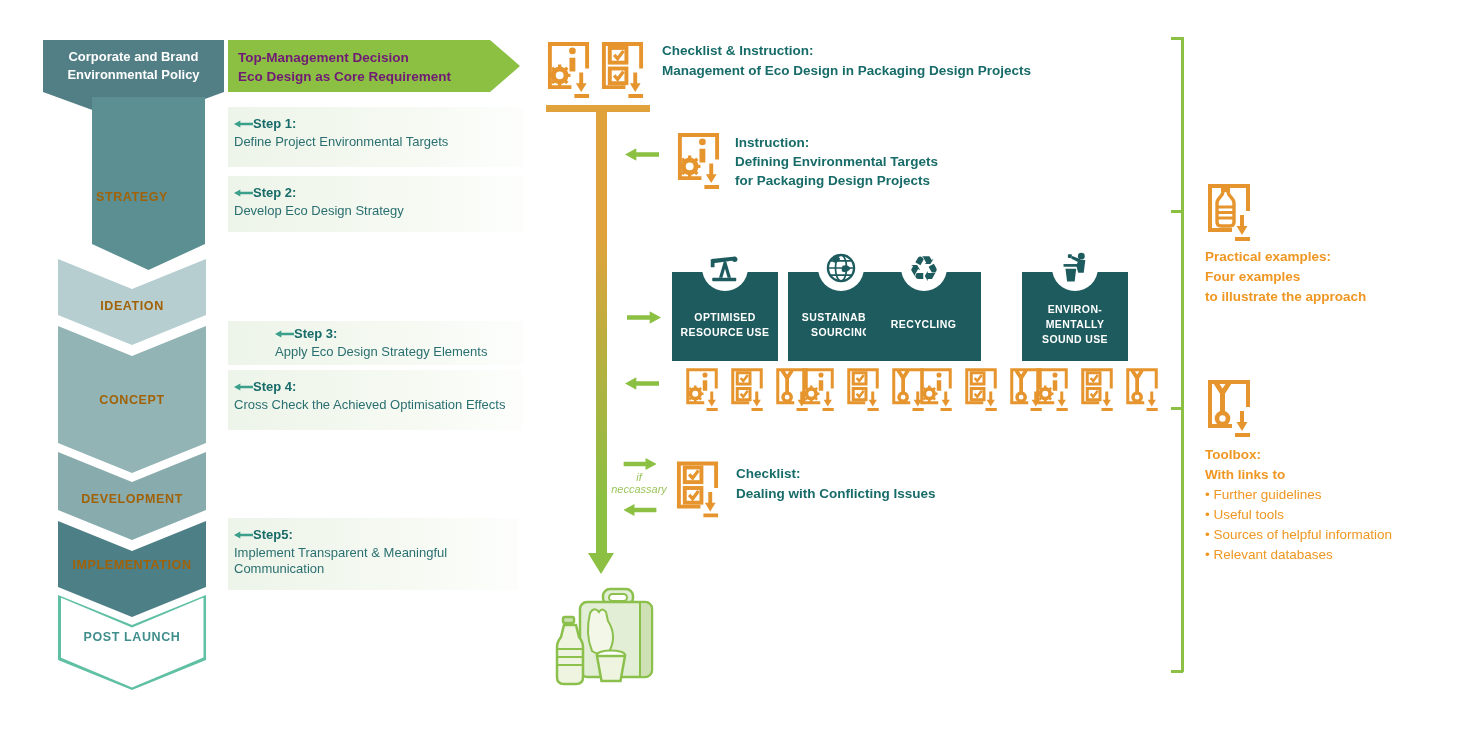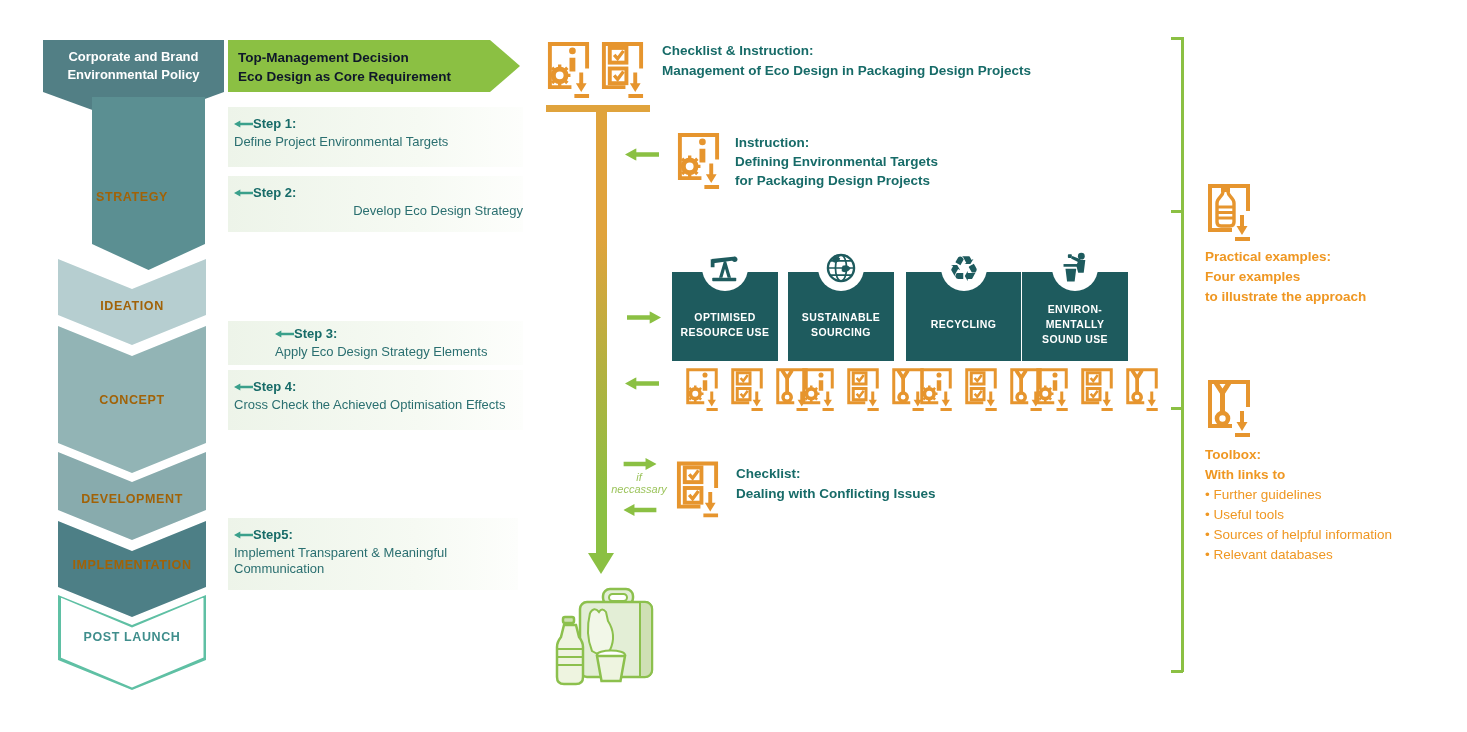--- a/index.html
+++ b/index.html
@@ -17,21 +17,21 @@
   .pointer-t{left:43px;top:92px;width:181px;height:33px;background:#527f85;
     clip-path:polygon(0 0,100% 0,50% 100%,0 0);}
   .band{position:absolute;clip-path:polygon(0 0,50% 30px,100% 0,100% calc(100% - 30px),50% 100%,0 calc(100% - 30px));}
   .band-flat{position:absolute;clip-path:polygon(0 0,100% 0,100% calc(100% - 26px),50% 100%,0 calc(100% - 26px));}
   .pl-inner{position:absolute;inset:2.5px;background:#fff;
     clip-path:polygon(0 0,50% 30px,100% 0,100% calc(100% - 30px),50% 100%,0 calc(100% - 30px));}
   .phase-label{position:absolute;left:58px;width:148px;text-align:center;color:#a16207;
     font-weight:bold;font-size:12.5px;letter-spacing:.6px;}
 
   
-  .banner{left:228px;top:40px;width:292px;height:52px;background:#8bc043;color:#0f172a;
+  .banner{left:228px;top:40px;width:292px;height:52px;background:#8bc043;color:#701a75;
     clip-path:polygon(0 0,calc(100% - 30px) 0,100% 50%,calc(100% - 30px) 100%,0 100%);
     font-weight:bold;font-size:13.5px;line-height:19px;padding:8px 0 0 10px;box-sizing:border-box;}
 
   
   .step{left:228px;width:295px;background:linear-gradient(90deg,#edf4e9 0%,#f6faf3 65%,#fdfefc 100%);
     padding:9px 0 0 6px;box-sizing:border-box;}
   .step .lbl{display:flex;align-items:center;gap:0;color:#176b68;font-weight:bold;font-size:13px;}
   .step .dsc{margin-top:3px;color:#2a6f70;font-size:13px;line-height:16px;}
   .step-arrow{color:#3aa08b;flex:0 0 auto;}
 
@@ -169,21 +169,21 @@
 
   <div class="abs step" style="top:107px;height:60px;">
     <div class="lbl">
         <svg class="step-arrow" width="19" height="8">
           <use href="#sym-arrow"></use>
         </svg>
       <b>Step 1:</b>
       </div>
     <div class="dsc">Define Project Environmental Targets</div>
   </div>
-  <div class="abs step" style="top:176px;height:56px;text-align:right;">
+  <div class="abs step" style="top:176px;height:56px;">
     <div class="lbl">
         <svg class="step-arrow" width="19" height="8">
           <use href="#sym-arrow"></use>
         </svg>
       <b>Step 2:</b>
       </div>
     <div class="dsc">Develop Eco Design Strategy</div>
   </div>
   <div class="abs step" style="top:321px;height:44px;padding-top:5px;padding-left:47px;">
     <div class="lbl">
@@ -255,21 +255,21 @@
   </div>
   <div class="tealbox" style="left:788px;width:106px;">
     <div class="disc">
       <svg width="38" height="38" viewBox="0 0 48 48">
           <use href="#sym-globe"></use>
         </svg>
       </div>
     <div class="blabel pre" style="top:38px;">SUSTAINABLE
 SOURCING</div>
   </div>
-  <div class="tealbox" style="left:906px;width:106px;padding-left:9px;">
+  <div class="tealbox" style="left:866px;width:106px;padding-left:9px;">
     <div class="disc">
       <svg width="40" height="40" viewBox="0 0 48 48">
           <use href="#sym-recycle"></use>
         </svg>
       </div>
     <div class="blabel pre" style="top:45px;">RECYCLING</div>
   </div>
   <div class="tealbox" style="left:1022px;width:106px;">
     <div class="disc">
       <svg width="38" height="38" viewBox="0 0 48 48">

